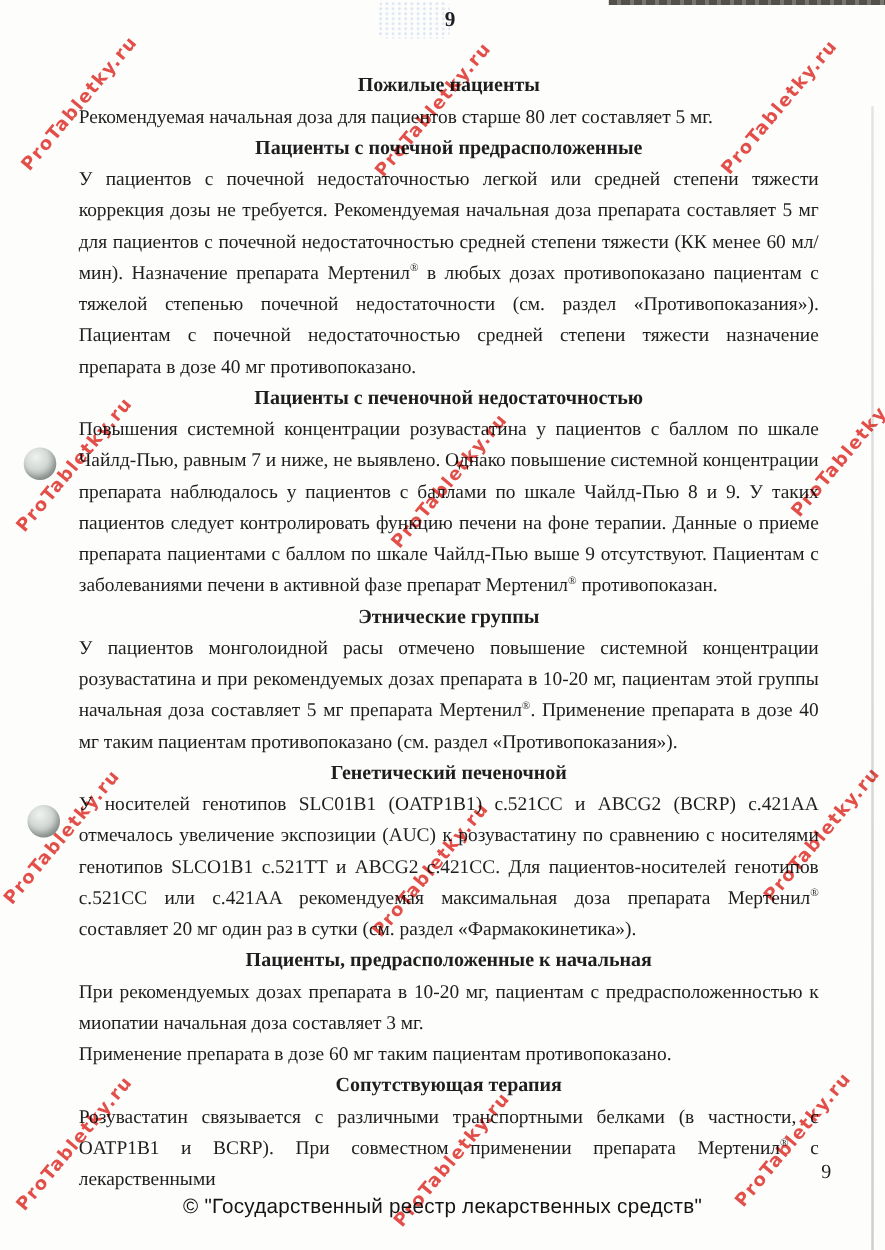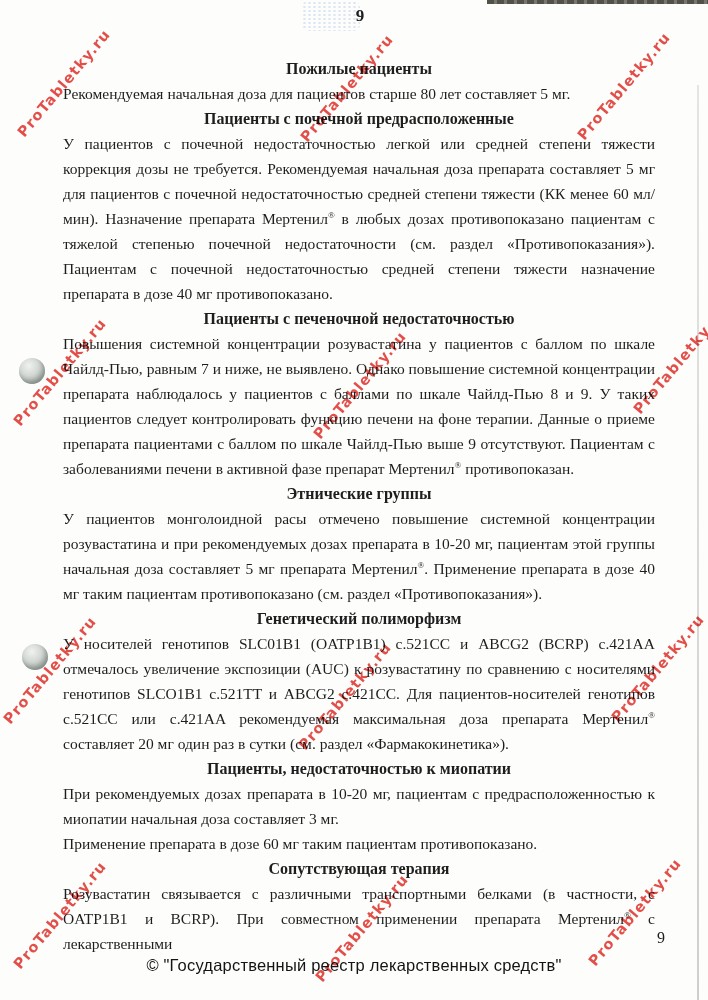--- a/index.html
+++ b/index.html
@@ -86,26 +86,26 @@
     <h2 class="heading">Пациенты с печеночной недостаточностью</h2>
   <p class="para">Повышения системной концентрации розувастатина у пациентов с баллом по шкале Чайлд-Пью, равным 7 и ниже, не выявлено. Однако повышение системной концентрации препарата наблюдалось у пациентов с баллами по шкале Чайлд-Пью 8 и 9. У таких пациентов следует контролировать функцию печени на фоне терапии. Данные о приеме препарата пациентами с баллом по шкале Чайлд-Пью выше 9 отсутствуют. Пациентам с заболеваниями печени в активной фазе препарат Мертенил<sup>®</sup> противопоказан.</p>
       </section>
 
   <section>
     <h2 class="heading">Этнические группы</h2>
   <p class="para">У пациентов монголоидной расы отмечено повышение системной концентрации розувастатина и при рекомендуемых дозах препарата в 10-20 мг, пациентам этой группы начальная доза составляет 5 мг препарата Мертенил<sup>®</sup>. Применение препарата в дозе 40 мг таким пациентам противопоказано (см. раздел «Противопоказания»).</p>
       </section>
 
   <section>
-    <h2 class="heading">Генетический полиморфизм</h2>
+    <h2 class="heading">Генетический печеночной</h2>
   <p class="para">У носителей генотипов SLC01B1 (OATP1B1) c.521CC и ABCG2 (BCRP) c.421AA отмечалось увеличение экспозиции (AUC) к розувастатину по сравнению с носителями генотипов SLCO1B1 c.521TT и ABCG2 c.421CC. Для пациентов-носителей генотипов c.521CC или c.421AA рекомендуемая максимальная доза препарата Мертенил<sup>®</sup> составляет 20 мг один раз в сутки (см. раздел «Фармакокинетика»).</p>
       </section>
 
   <section>
-    <h2 class="heading">Пациенты, недостаточностью к миопатии</h2>
+    <h2 class="heading">Пациенты, предрасположенные к начальная</h2>
   <p class="para">При рекомендуемых дозах препарата в 10-20 мг, пациентам с предрасположенностью к миопатии начальная доза составляет 3 мг.</p>
         <p class="para">Применение препарата в дозе 60 мг таким пациентам противопоказано.</p>
       </section>
 
   <section>
     <h2 class="heading">Сопутствующая терапия</h2>
   <p class="para">Розувастатин связывается с различными транспортными белками (в частности, с OATP1B1 и BCRP). При совместном применении препарата Мертенил<sup>®</sup> с лекарственными</p>
       </section>
 </div>
 

